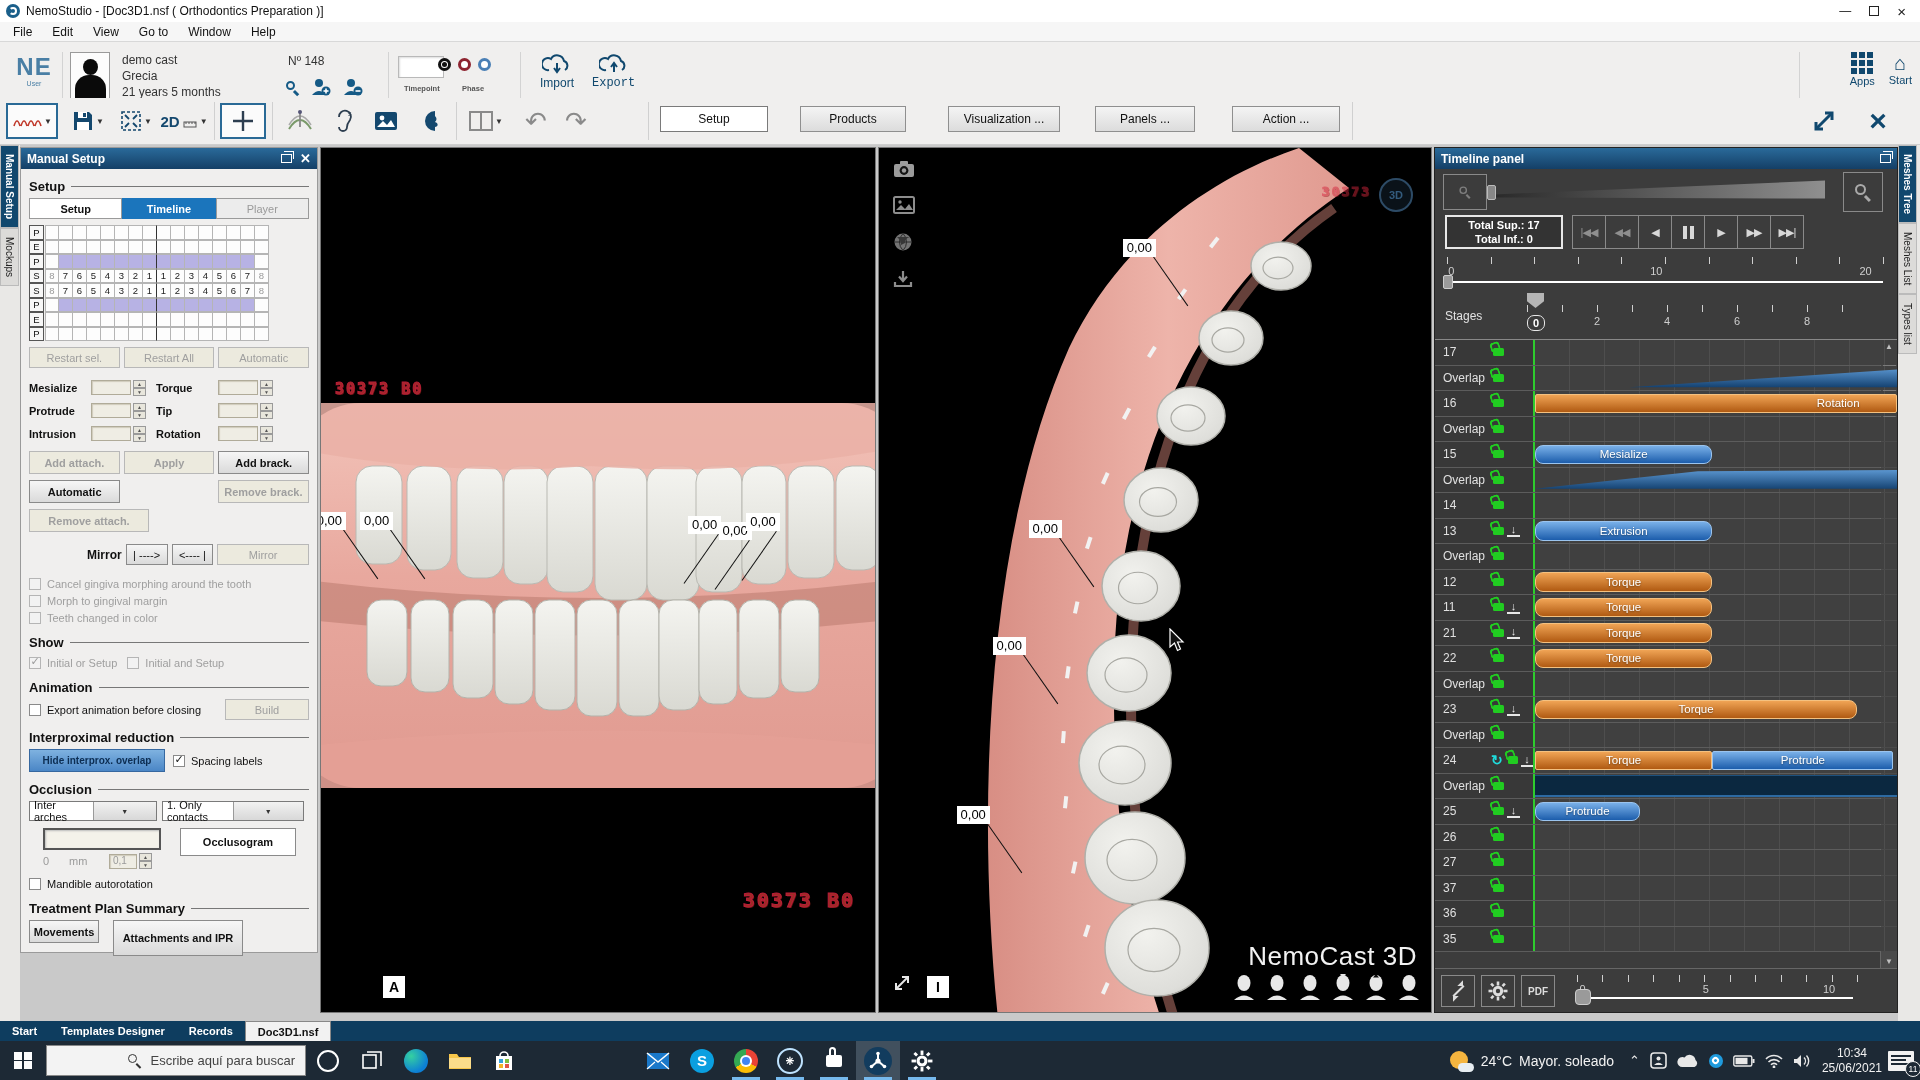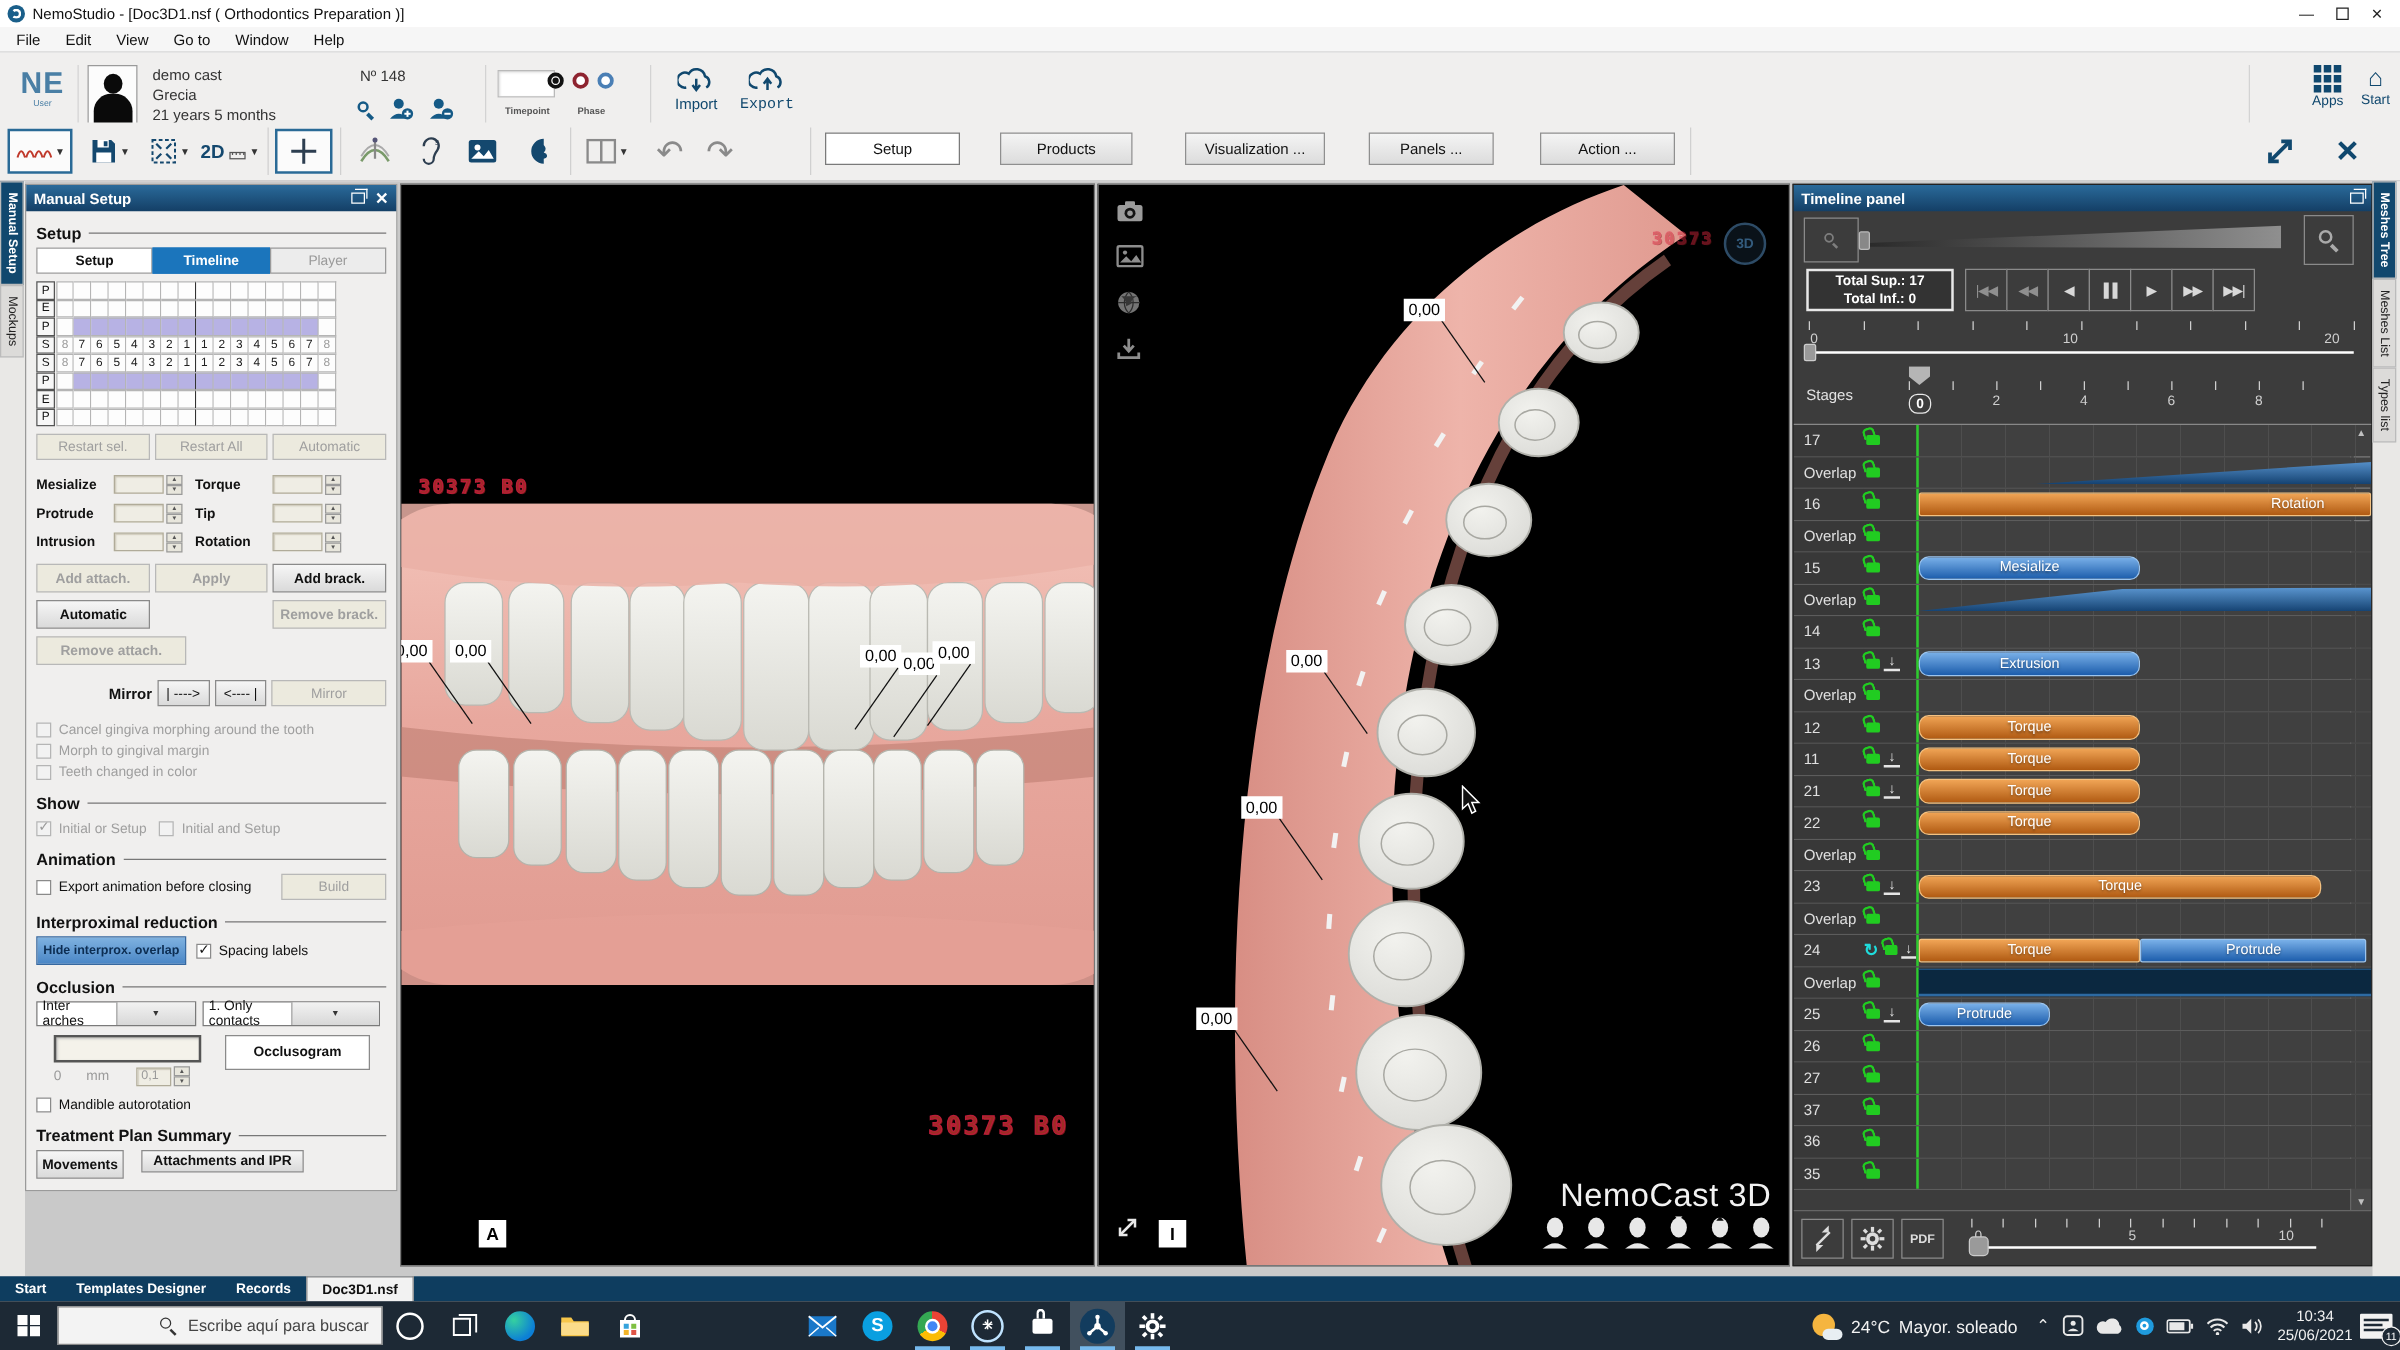--- a/index.html
+++ b/index.html
@@ -116,21 +116,21 @@
   .cbrow { display:flex; align-items:center; gap:6px; height:17px; }
   .cb { width:12px; height:12px; border:1px solid #8a8a8a; background:#fff; position:relative; flex:none; }
   .cb.dis { border-color:#b5b5b5; background:#f2f2f2; }
   .cb.chk:after { content:"✓"; position:absolute; left:0.5px; top:-2.5px; font-size:11px; color:#111; }
   .cb.chk.dis:after { color:#9a9a9a; }
   .dim { color:#9f9f9f; }
   .ddl { height:20px; border:1px solid #7a7a7a; background:#fff; display:flex; align-items:center; font-size:11px; }
   .ddl span { flex:1; padding:0 4px; }
   .ddl .dbtn { width:16px; height:100%; background:linear-gradient(#f2f2f2,#d8d8d8); border-left:1px solid #9a9a9a;
     display:flex; align-items:center; justify-content:center; font-size:7px; color:#333; }
-  .ipr-toggle { height:23px; width:120px; background:linear-gradient(#7fb2e0,#4a86c6); border:1px solid #3668a0;
+  .ipr-toggle { height:23px; width:136px; background:linear-gradient(#7fb2e0,#4a86c6); border:1px solid #3668a0;
     color:#0c2d52; font-size:10px; font-weight:bold; display:flex; align-items:center; justify-content:center;
     overflow:hidden; white-space:nowrap; }
   .measurebox { width:118px; height:22px; border:2px solid #555; background:#f4f2ea; box-shadow:inset 1px 1px 2px #bbb; }
 
   
   .vp { position:absolute; top:2px; height:866px; background:#000; overflow:hidden; }
   .vpL { left:320px; width:556px; border:1px solid #777; }
   .vpR { left:878px; width:554px; border:1px solid #777; }
   .mlabel { position:absolute; background:#fff; color:#000; font-size:13px; font-weight:normal; padding:0px 4px;
     line-height:18px; z-index:5; }
@@ -798,21 +798,21 @@
           <span class="cb"></span>
           <span>Mandible autorotation</span>
         </div>
 
         <div class="sect" style="margin-top:9px;">
             <b>Treatment Plan Summary</b>
             <i></i>
           </div>
         <div style="display:flex; gap:14px;">
           <span class="btn bold" style="width:70px; height:23px;">Movements</span>
-          <span class="btn bold" style="width:130px; height:18px;">Attachments and IPR</span>
+          <span class="btn bold" style="width:130px; height:36px;">Attachments and IPR</span>
         </div>
       </div>
     </div>
 
     <div class="vp vpL" id="vpL">
       <svg width="556" height="866" viewBox="0 0 556 866" style="position:absolute; inset:0;">
         <defs>
           <linearGradient id="gumL" x1="0" y1="0" x2="0" y2="1">
             <stop offset="0" stop-color="#f3c4ba"></stop>
               <stop offset="0.45" stop-color="#e8a89e"></stop>

